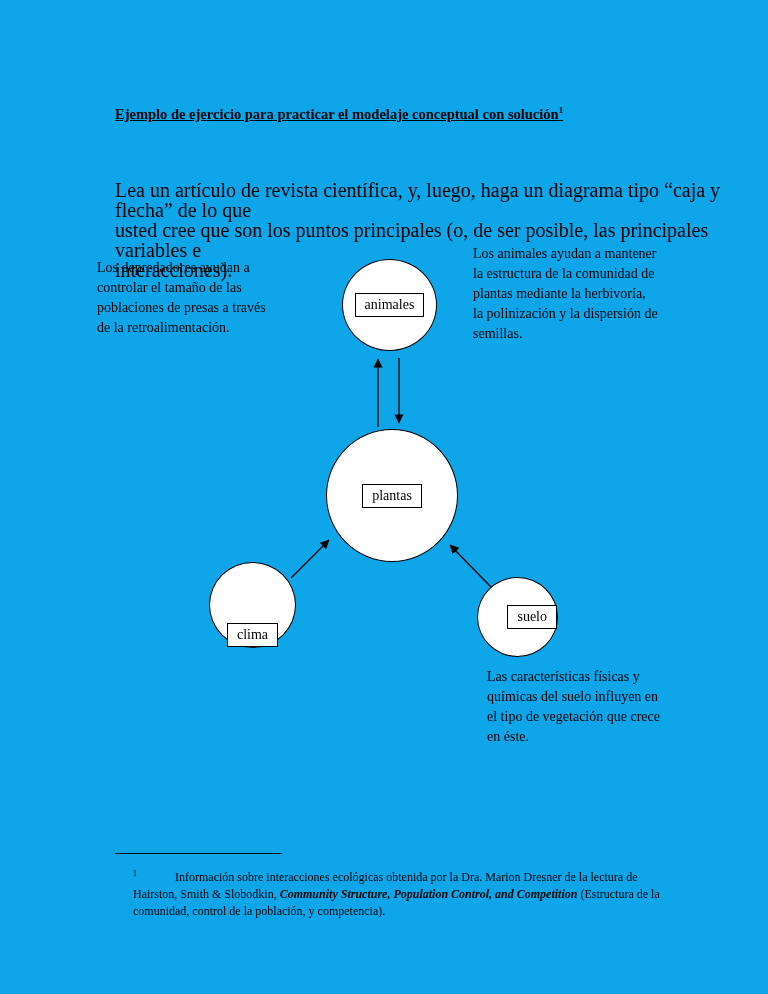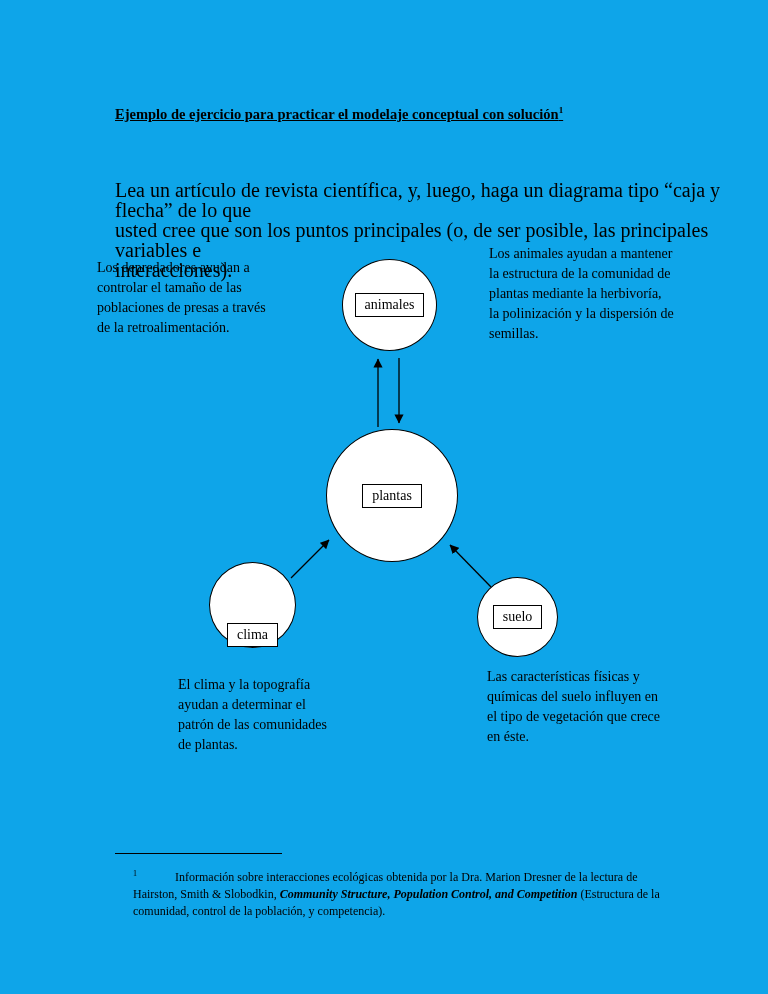--- a/index.html
+++ b/index.html
@@ -33,21 +33,21 @@
     white-space: pre-line;
   }
 
   
   .annotation {
     position: absolute;
     font-size: 14px; line-height: 20px;
     white-space: pre-line;
   }
   .ann-predators { left: 97px;  top: 258px; width: 240px; }
-  .ann-animals   { left: 489px; top: 244px; width: 250px; }
+  .ann-animals   { left: 473px; top: 244px; width: 250px; }
   .ann-energy    { left: 489px; top: 426px; width: 210px; }
   .ann-climate   { left: 178px; top: 675px; width: 230px; }
   .ann-soil      { left: 487px; top: 667px; width: 250px; }
 
   
   .circle {
     position: absolute;
     border: 1px solid #000;
     border-radius: 50%;
     background: #fff;
@@ -56,21 +56,21 @@
   .node-box {
     border: 1px solid #000;
     background: #fff;
     padding: 3px 9px;
     font-size: 14px;
     white-space: nowrap;
   }
   .circle-animales { left: 342px; top: 259px; width: 95px;  height: 92px; }
   .circle-plantas  { left: 326px; top: 429px; width: 132px; height: 133px; }
   .circle-clima    { left: 209px; top: 562px; width: 87px;  height: 86px; align-items: flex-end; }
-  .circle-suelo    { left: 477px; top: 577px; width: 81px;  height: 80px; }
+  .circle-suelo    { left: 477px; top: 577px; width: 81px;  height: 80px; justify-content: flex-end; }
 
   
   .arrows-svg {
     position: absolute; left: 0; top: 0;
     width: 768px; height: 994px;
     pointer-events: none;
   }
 
   
   .fn-rule {
@@ -101,24 +101,20 @@
 
   <div class="annotation ann-predators">Los depredadores ayudan a
 controlar el tamaño de las
 poblaciones de presas a través
 de la retroalimentación.</div>
   <div class="annotation ann-animals">Los animales ayudan a mantener
 la estructura de la comunidad de
 plantas mediante la herbivoría,
 la polinización y la dispersión de
 semillas.</div>
-  <div class="annotation ann-climate">El clima y la topografía
-ayudan a determinar el
-patrón de las comunidades
-de plantas.</div>
   <div class="annotation ann-soil">Las características físicas y
 químicas del suelo influyen en
 el tipo de vegetación que crece
 en éste.</div>
 
   <div class="circle circle-plantas">
     <span class="node-box">plantas</span>
   </div>
   <div class="circle circle-animales">
     <span class="node-box">animales</span>

